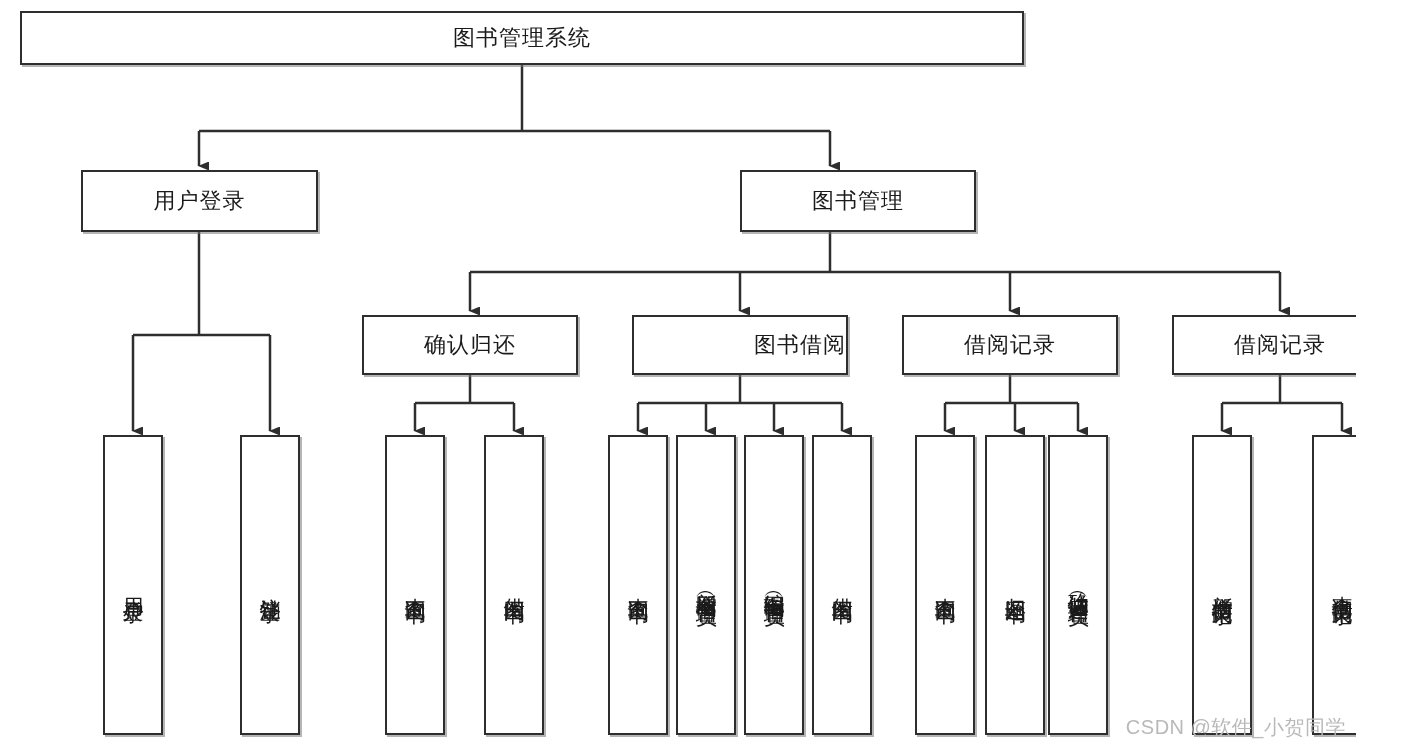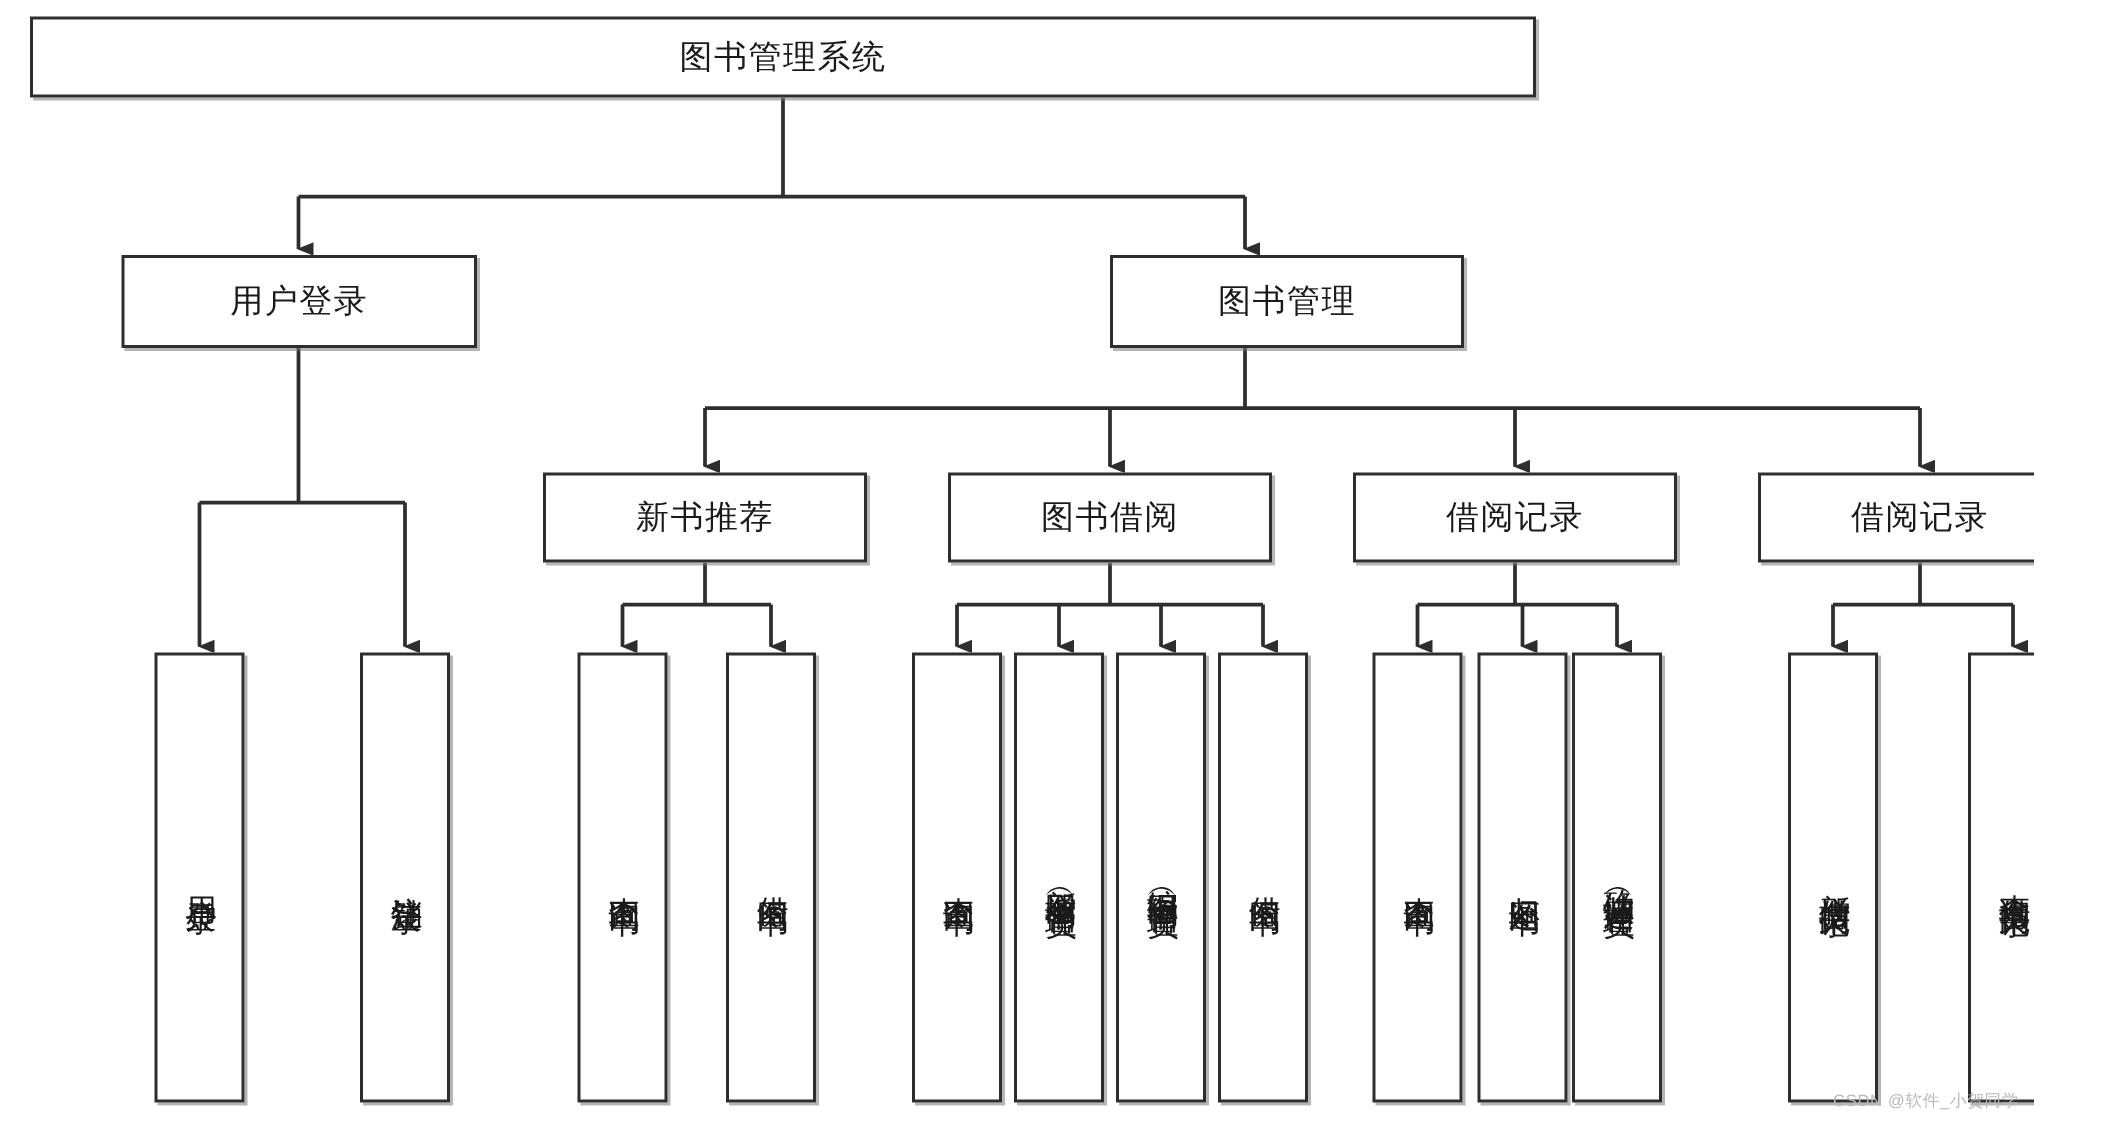--- a/index.html
+++ b/index.html
@@ -52,21 +52,21 @@
   .node.vert .vtext {
     writing-mode: vertical-rl;
     text-orientation: upright;
     display: block;
     text-align: center;
   }
   #watermark {
     position: absolute;
     right: 10px;
     bottom: 6px;
-    font-size: 11px;
+    font-size: 20px;
     color: #b9b9b9;
     letter-spacing: 0.5px;
     z-index: 3;
     white-space: nowrap;
   }
 </style>
 </head>
 <body>
 
 <div id="canvas">
@@ -128,23 +128,23 @@
   <div id="l1-container">
       <div class="node horiz" style="left: 81px; top: 170px; width: 237px; height: 62px;">
         <span>用户登录</span>
       </div>
       <div class="node horiz" style="left: 740px; top: 170px; width: 236px; height: 62px;">
         <span>图书管理</span>
       </div>
     </div>
   <div id="l2-container">
       <div class="node horiz" style="left: 362px; top: 315px; width: 216px; height: 60px;">
-        <span>新书推荐</span>
+        <span>确认归还</span>
       </div>
-      <div class="node horiz" style="left: 632px; top: 315px; width: 216px; height: 60px;">
+      <div class="node horiz" style="left: 632px; top: 315px; width: 216px; height: 60px; justify-content: flex-end;">
         <span>图书借阅</span>
       </div>
       <div class="node horiz" style="left: 902px; top: 315px; width: 216px; height: 60px;">
         <span>借阅记录</span>
       </div>
       <div class="node horiz" style="left: 1172px; top: 315px; width: 216px; height: 60px;">
         <span>借阅记录</span>
       </div>
     </div>
   <div id="leaf-container">

